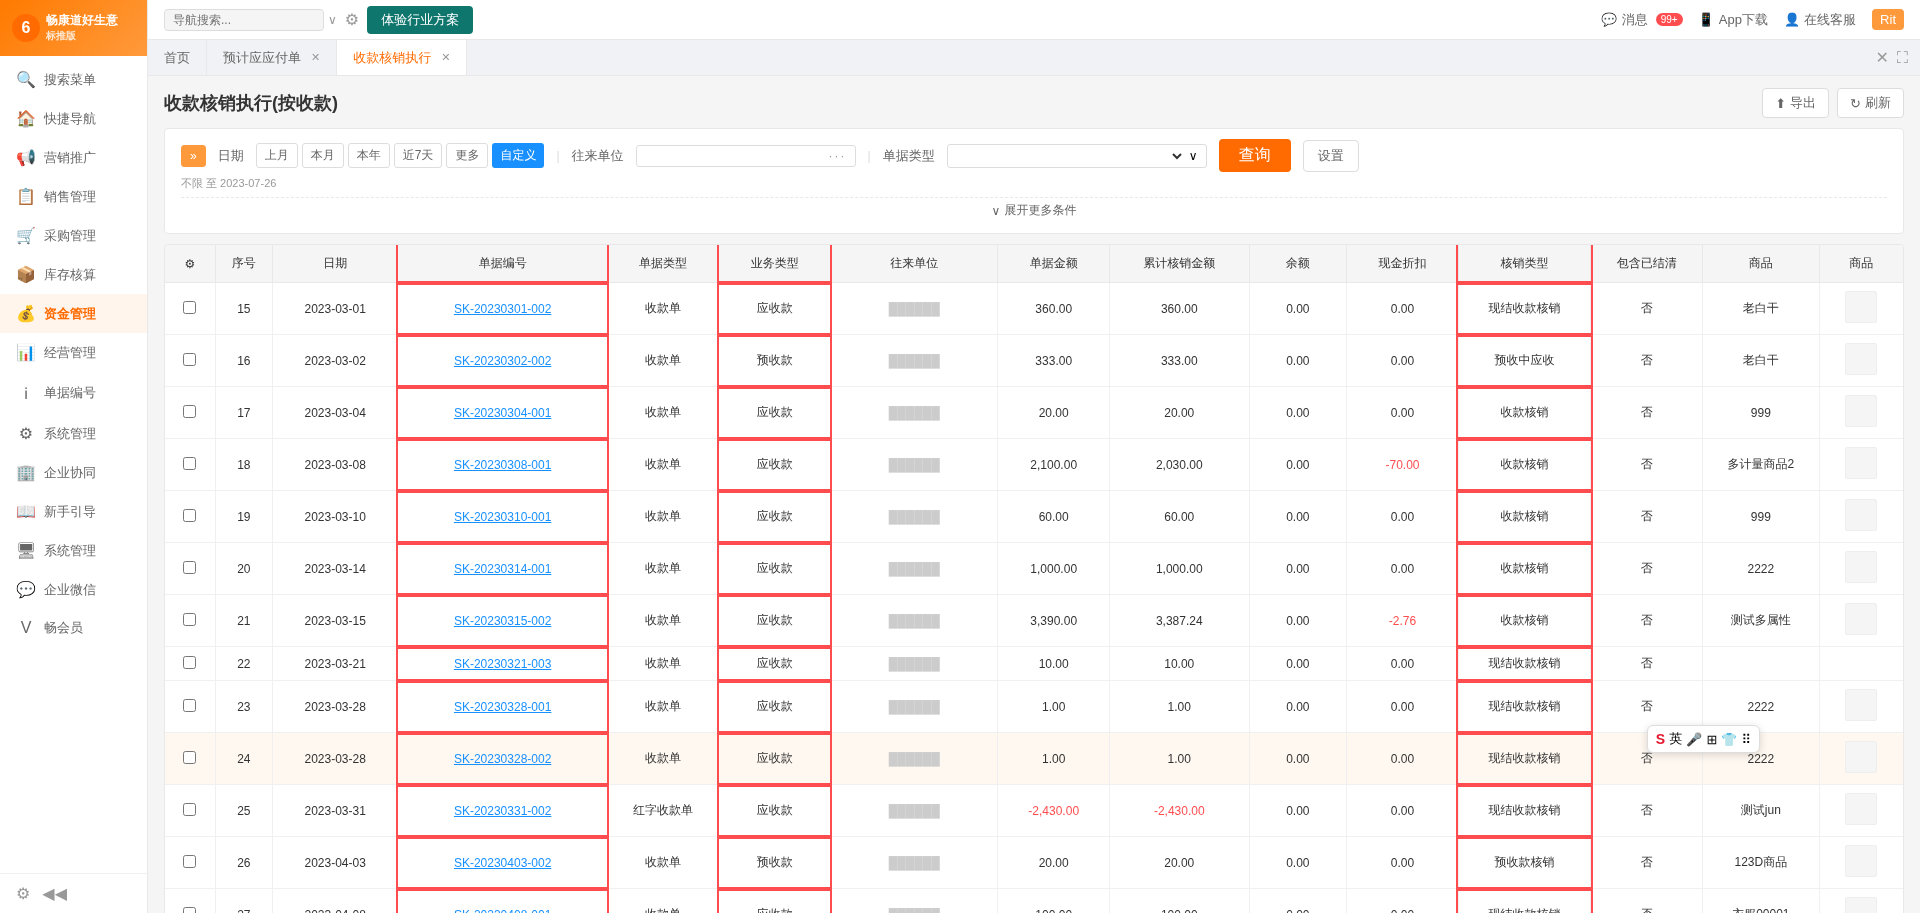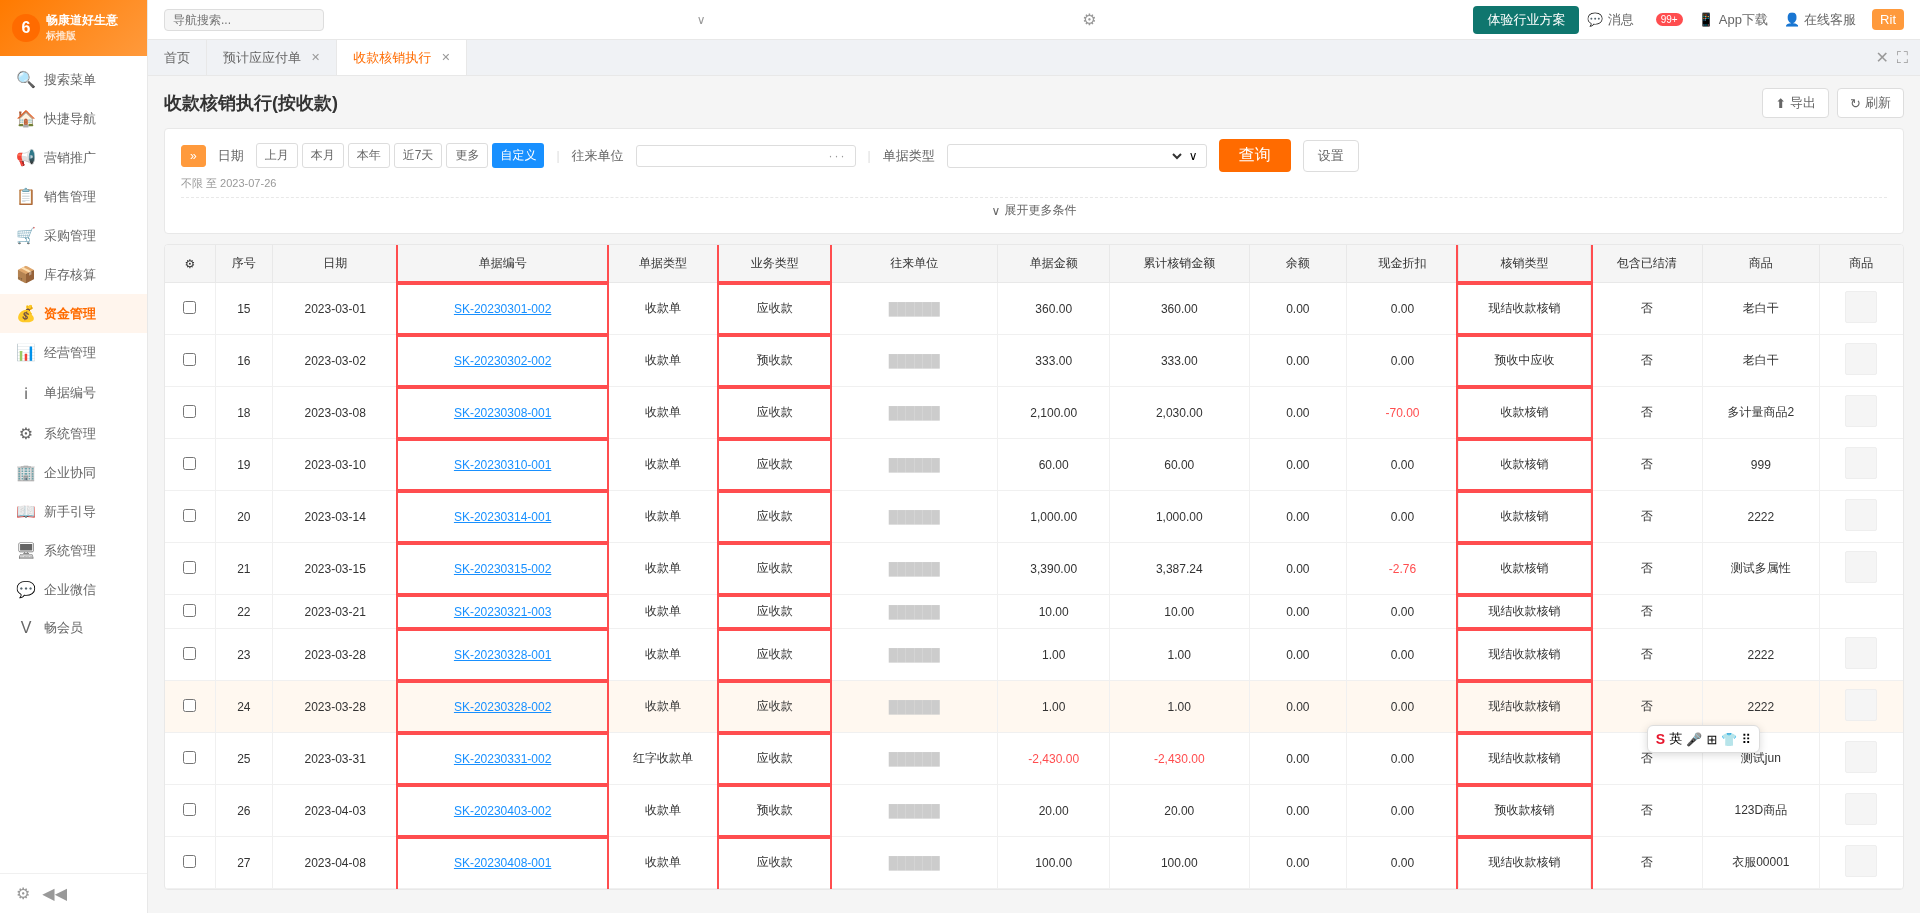--- a/index.html
+++ b/index.html
@@ -55,34 +55,34 @@
     .main-area { flex: 1; display: flex; flex-direction: column; overflow: hidden; }
 
     
     .top-navbar {
       background: #fff;
       border-bottom: 1px solid #e8e8e8;
       padding: 0 16px;
       height: 40px;
       display: flex; align-items: center; gap: 8px;
     }
-    .top-navbar .nav-left { display: flex; align-items: center; gap: 4px; flex: 1; justify-content: space-between; }
+    .top-navbar .nav-left { display: flex; align-items: center; gap: 4px; flex: 1; }
     .top-navbar .breadcrumb-input {
       background: #f5f5f5; border: 1px solid #ddd; border-radius: 4px;
       padding: 3px 8px; font-size: 12px; color: #666; width: 160px;
     }
     .top-navbar .nav-arrow { color: #999; font-size: 12px; cursor: pointer; }
     .top-navbar .nav-gear { color: #999; font-size: 16px; cursor: pointer; margin: 0 4px; }
     .top-navbar .nav-btn-orange {
       background: #0f766e; color: #fff; border: none;
       padding: 5px 14px; border-radius: 4px; cursor: pointer; font-size: 13px;
     }
     .top-navbar .nav-right { display: flex; align-items: center; gap: 16px; }
     .top-navbar .nav-right-item { display: flex; align-items: center; gap: 4px; color: #666; cursor: pointer; font-size: 13px; }
-    .top-navbar .badge { background: #ff4d4f; color: #fff; border-radius: 8px; padding: 1px 5px; font-size: 10px; margin-left: 18px; }
+    .top-navbar .badge { background: #ff4d4f; color: #fff; border-radius: 8px; padding: 1px 5px; font-size: 10px; margin-left: 4px; }
 
     
     .tab-bar {
       background: #f0f2f5;
       border-bottom: 1px solid #e8e8e8;
       display: flex; align-items: center;
       padding: 0;
       height: 36px;
     }
     .tab-item {
@@ -425,20 +425,37 @@
     <td class="">333.00</td>
     <td>0.00</td>
     <td class="">0.00</td>
     <td style="outline:2px solid #ff4d4f;">预收中应收</td>
     <td>否</td>
     <td>老白干</td>
     <td><span class="td-small-img"></span></td>
   </tr>
             <tr>
     <td><input type="checkbox" style=""></td>
+    <td>17</td>
+    <td>2023-03-04</td>
+    <td style="outline:2px solid #ff4d4f;"><span class="td-link">SK-20230304-001</span></td>
+    <td>收款单</td>
+    <td style="outline:2px solid #ff4d4f;">应收款</td>
+    <td style="color:#ccc;">██████</td>
+    <td class="">20.00</td>
+    <td class="">20.00</td>
+    <td>0.00</td>
+    <td class="">0.00</td>
+    <td style="outline:2px solid #ff4d4f;">收款核销</td>
+    <td>否</td>
+    <td>999</td>
+    <td><span class="td-small-img"></span></td>
+  </tr>
+            <tr>
+    <td><input type="checkbox" style=""></td>
     <td>18</td>
     <td>2023-03-08</td>
     <td style="outline:2px solid #ff4d4f;"><span class="td-link">SK-20230308-001</span></td>
     <td>收款单</td>
     <td style="outline:2px solid #ff4d4f;">应收款</td>
     <td style="color:#ccc;">██████</td>
     <td class="">2,100.00</td>
     <td class="">2,030.00</td>
     <td>0.00</td>
     <td class="td-negative">-70.00</td>

